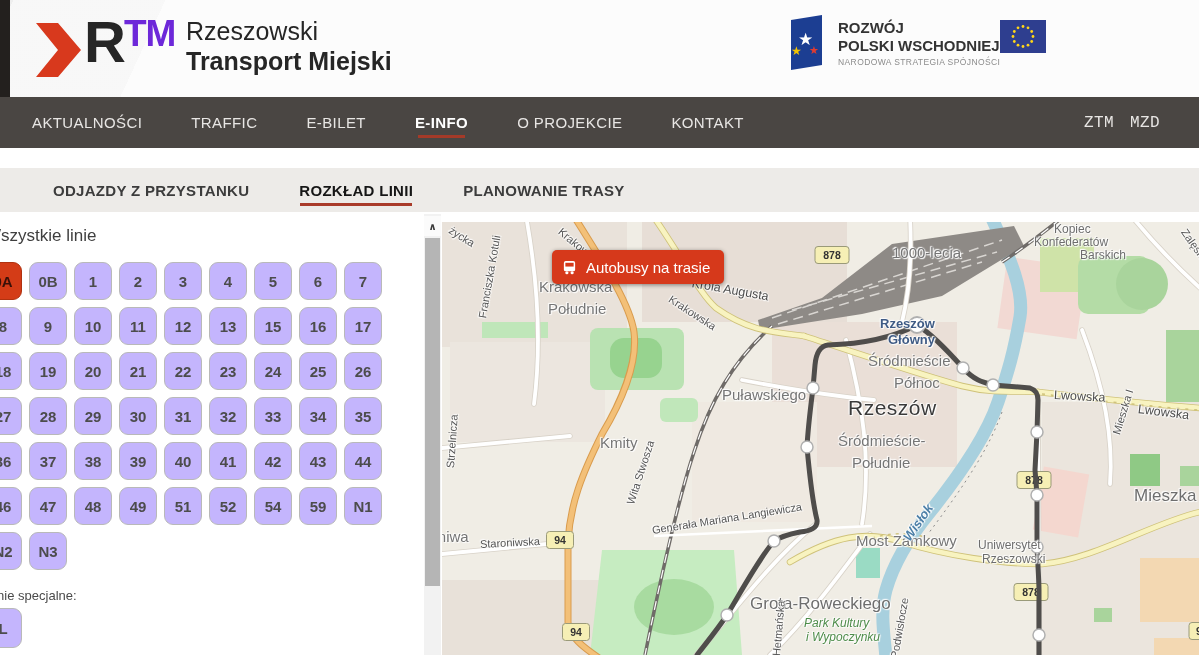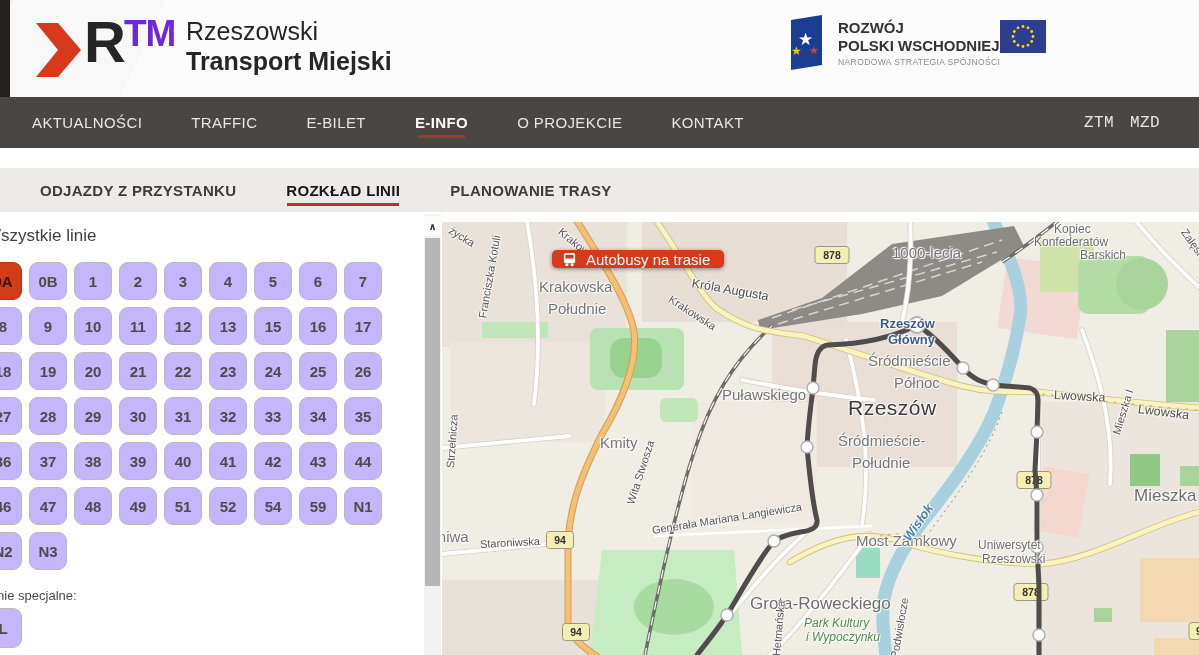--- a/index.html
+++ b/index.html
@@ -32,21 +32,21 @@
   .nav{position:absolute;left:0;top:97px;width:1199px;height:51px;background:#4a4643;display:flex;align-items:center;}
   .nav-items{display:flex;gap:49px;padding-left:32px;}
   .nav-item{position:relative;color:#e8e6e4;font-size:15px;letter-spacing:.4px;cursor:pointer;white-space:nowrap;}
   .nav-item.active{color:#fff;font-weight:700;}
   .nav-item.active::after{content:"";position:absolute;left:3px;right:3px;bottom:-7px;height:3px;background:#a43a28;}
   .nav-right{position:absolute;right:39px;display:flex;gap:16px;font-family:Liberation Mono, monospace;}
   .nav-right .nav-item{font-size:16px;}
 
   
   .subnav{position:absolute;left:0;top:168px;width:1199px;height:44px;background:#edebe8;display:flex;align-items:center;}
-  .subnav-items{display:flex;gap:50px;padding-left:40px;}
+  .subnav-items{display:flex;gap:50px;padding-left:53px;}
   .subnav-item{position:relative;font-size:15px;font-weight:700;color:#3c3c3c;letter-spacing:.3px;cursor:pointer;white-space:nowrap;}
   .subnav-item.active{color:#161616;}
   .subnav-item.active::after{content:"";position:absolute;left:1px;right:1px;bottom:-7px;height:3px;background:#a93b2a;}
 
   
   .panel{position:absolute;left:0;top:212px;width:424px;height:443px;background:#fff;overflow:hidden;}
   .panel-title{position:absolute;left:-15px;top:14px;font-size:17px;color:#3f3f3f;}
   .lines-grid{position:absolute;left:-16px;top:50px;display:grid;grid-template-columns:repeat(9,45px);grid-auto-rows:45px;}
   .line-btn{width:38px;height:38px;border:1px solid #b9b9b9;border-radius:9px;background:#c4b5fd;
             font-family:inherit;font-weight:700;font-size:15px;color:#4c4c4c;
@@ -72,21 +72,21 @@
   .ml.street-lg{font-size:12.5px;color:#4d4d4d;}
   .ml.district{font-size:15px;color:#757575;}
   .ml.district-lg{font-size:17px;color:#6e6e6e;}
   .ml.city{font-size:21px;color:#3a3a3a;letter-spacing:.5px;}
   .ml.poi{font-size:12px;color:#6d6d6d;}
   .ml.green{font-size:12px;color:#4e8c4a;font-style:italic;}
   .ml.water{font-size:13px;color:#4d80a8;font-style:italic;font-weight:700;}
   .ml.station{font-size:13px;color:#3f5b85;font-weight:700;}
   .badge-t{font:700 10.5px "Liberation Sans","DejaVu Sans",sans-serif;fill:#333;text-anchor:middle;}
 
-  .bus-btn{position:absolute;left:110px;top:28px;height:18px;padding:0 14px 0 10px;background:#d6391b;
+  .bus-btn{position:absolute;left:110px;top:28px;height:34px;padding:0 14px 0 10px;background:#d6391b;
            border:none;border-radius:5px;color:#fff;font-family:inherit;font-size:15px;display:flex;gap:9px;
            align-items:center;box-shadow:0 1px 4px rgba(0,0,0,.45);cursor:pointer;white-space:nowrap;}
 </style>
 </head>
 <body>
 
 <div class="page">
 
   <div class="header">
     <div class="header-deco"></div>

